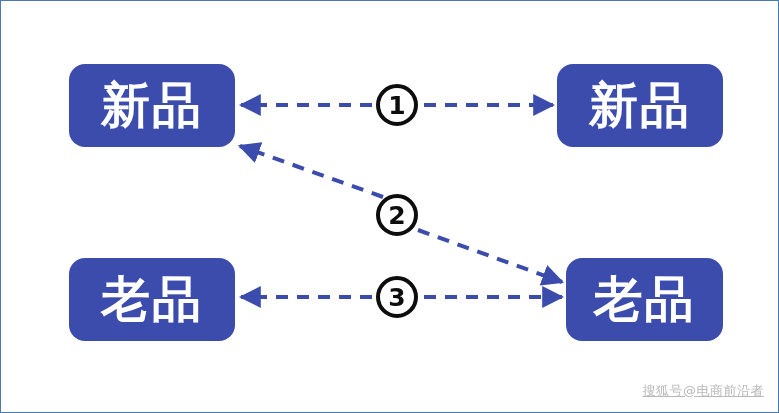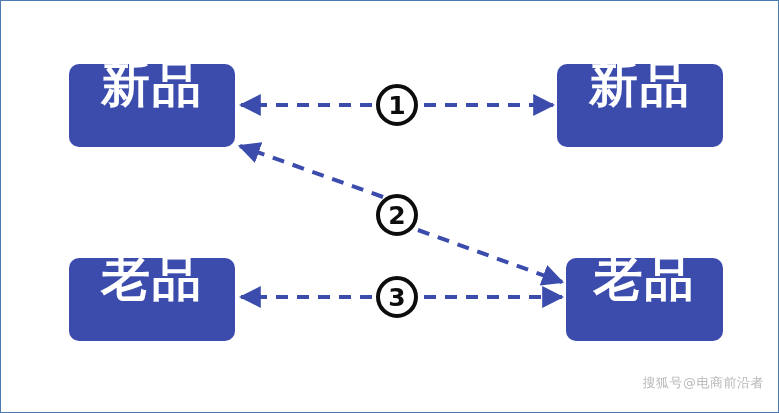--- a/index.html
+++ b/index.html
@@ -15,26 +15,25 @@
     width: 779px;
     height: 413px;
     background: #ffffff;
     overflow: hidden;
     box-sizing: border-box;
     border: 1px solid #4a7ab0;
   }
   .node-box {
     position: absolute;
     background: #3b4cad;
-    border-radius: 10px;
+    border-radius: 16px;
     display: flex;
-    align-items: flex-start;
+    align-items: center;
     justify-content: center;
     box-sizing: border-box;
-    font-family: Liberation Mono, monospace;
   }
   .node-label {
     color: #ffffff;
     font-weight: 700;
     font-size: 49px;
     line-height: 1;
     letter-spacing: 2px;
     white-space: nowrap;
     user-select: none;
   }
@@ -71,26 +70,27 @@
     line-height: 1;
     user-select: none;
   }
   #marker-1 { left: 375px; top: 83px; }
   #marker-2 { left: 375px; top: 193px; }
   #marker-3 { left: 375px; top: 275px; }
 
   #watermark {
     position: absolute;
     right: 14px;
-    bottom: 20px;
+    bottom: 12px;
     color: #b9b9b9;
     font-size: 13px;
     letter-spacing: 0.5px;
     white-space: nowrap;
     user-select: none;
+    text-decoration: underline;
   }
 </style>
 </head>
 <body>
 
 <div id="canvas">
 
   <svg id="edges" viewBox="0 0 779 413" width="779" height="413" xmlns="http://www.w3.org/2000/svg">
     <defs>
       <marker id="arrow-end" viewBox="0 0 10 10" refX="9" refY="5" markerWidth="5.5" markerHeight="5.5" orient="auto-start-reverse">

